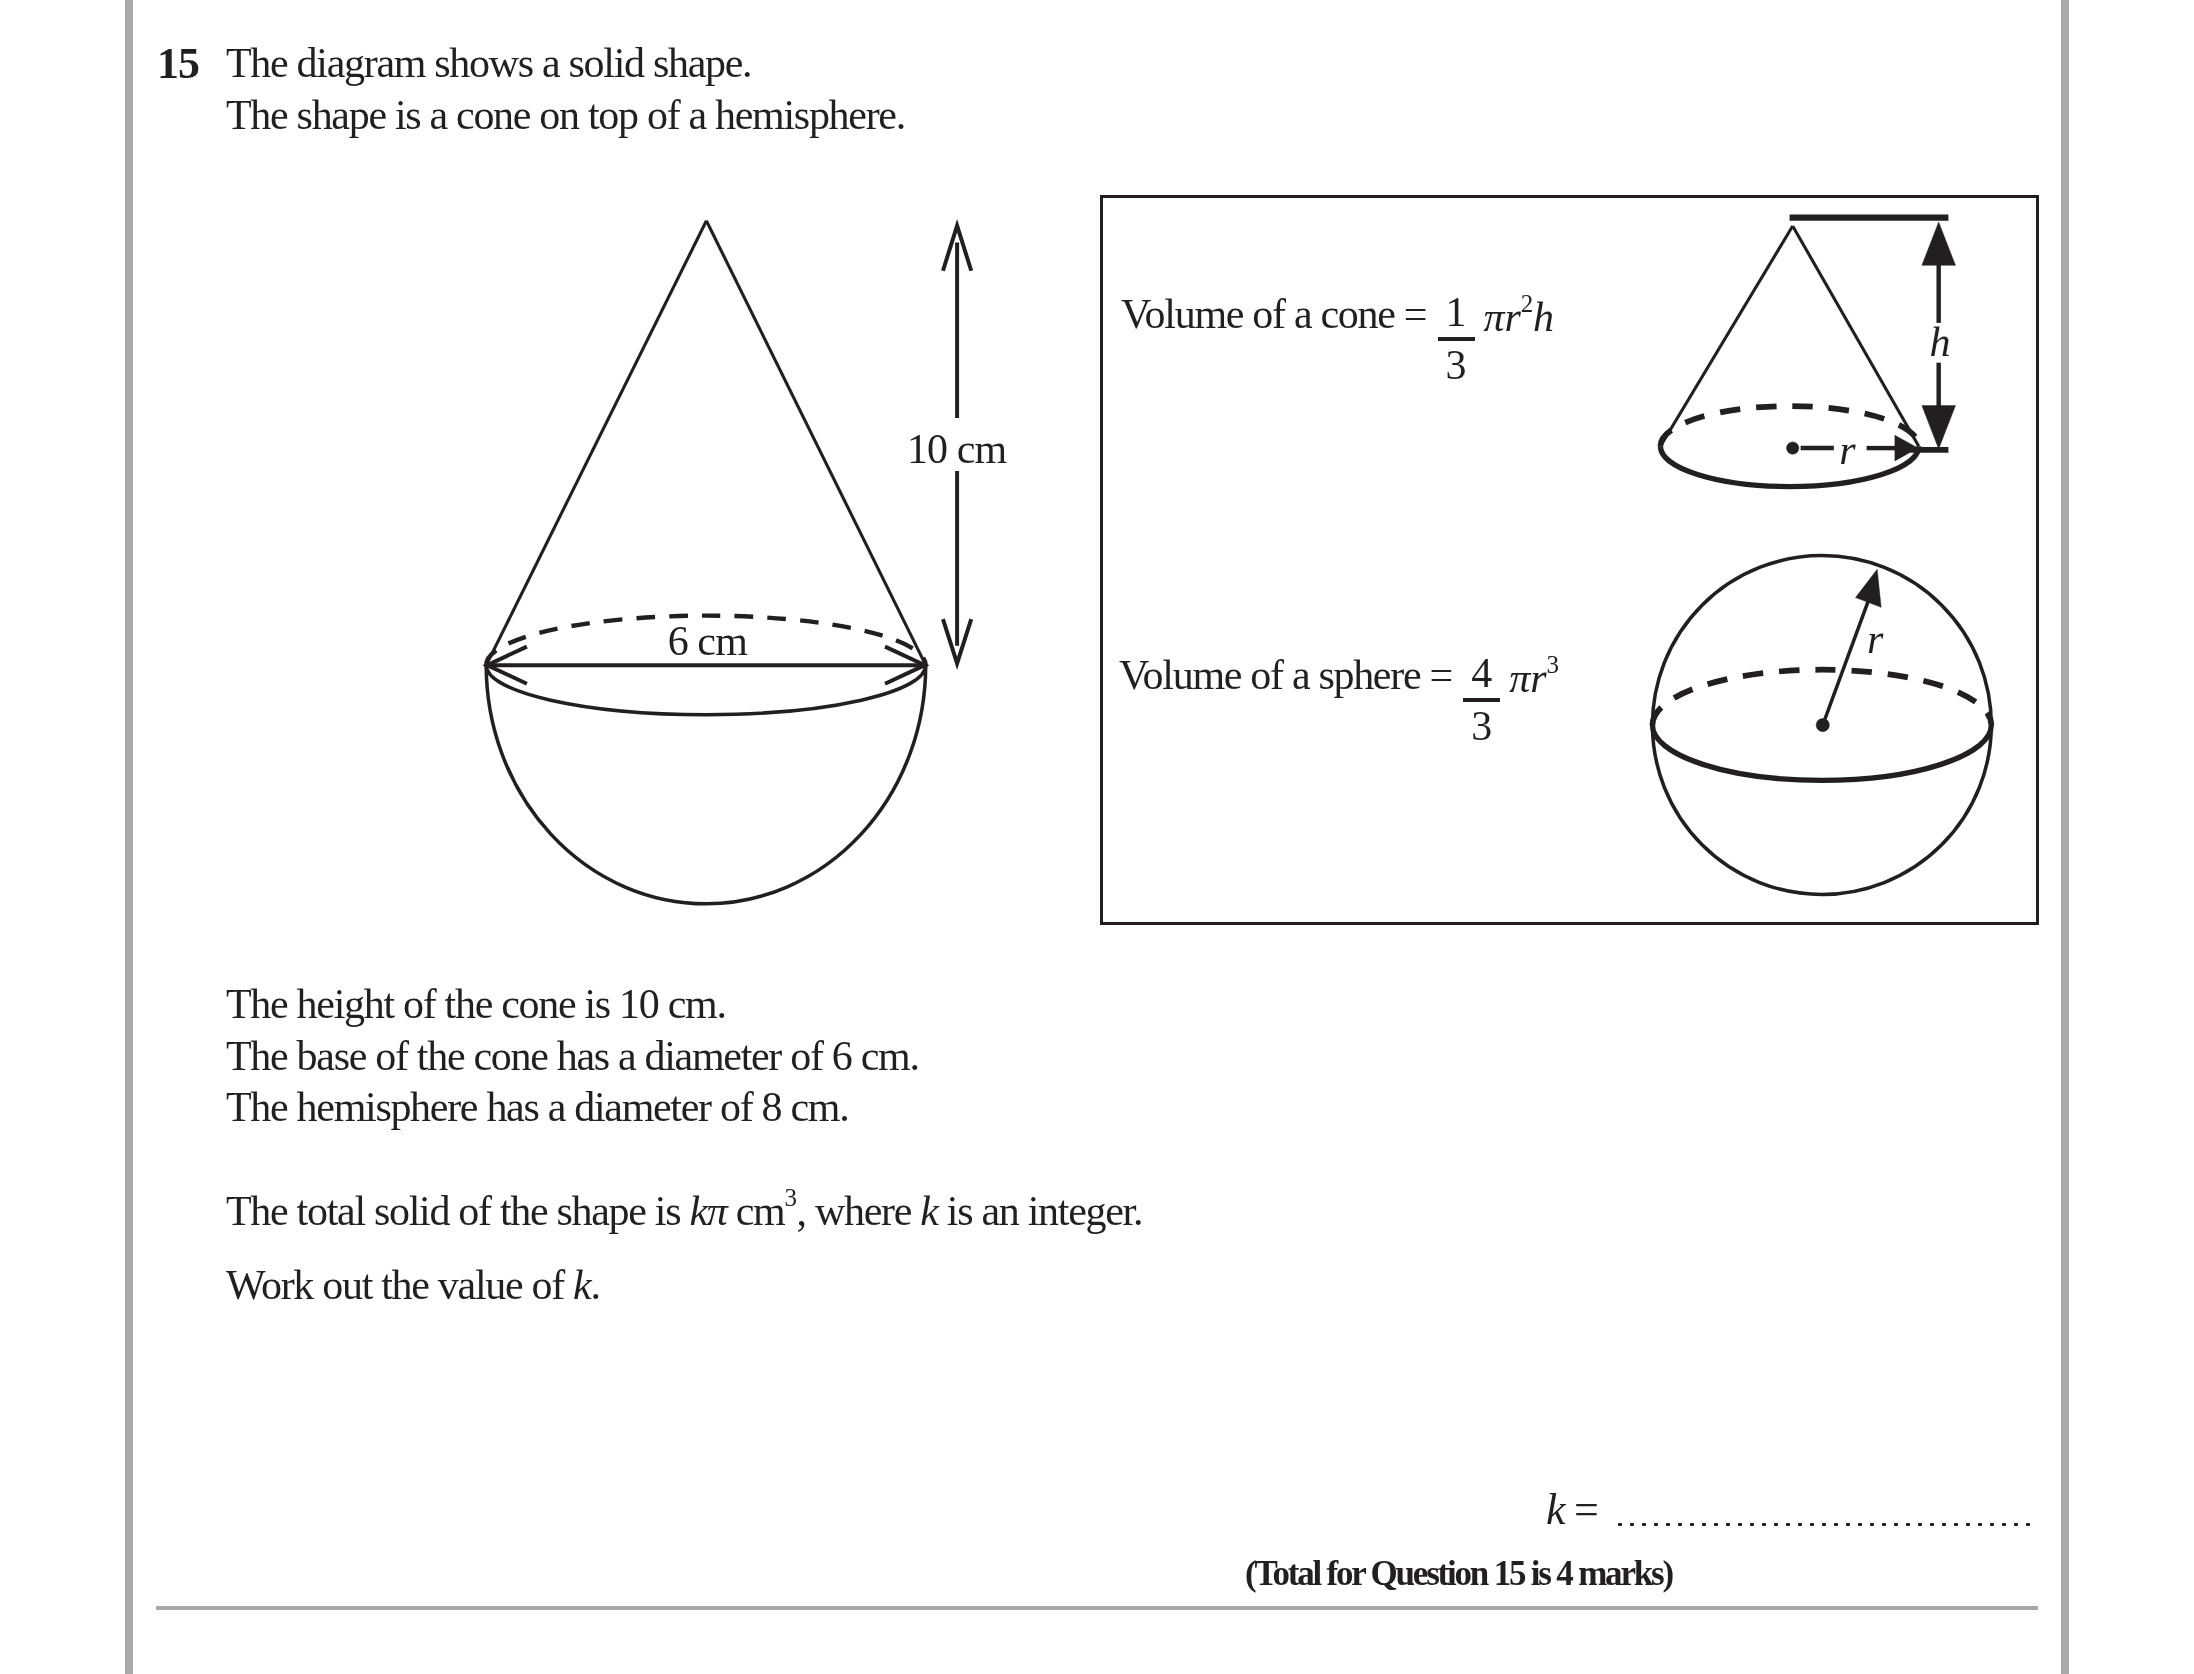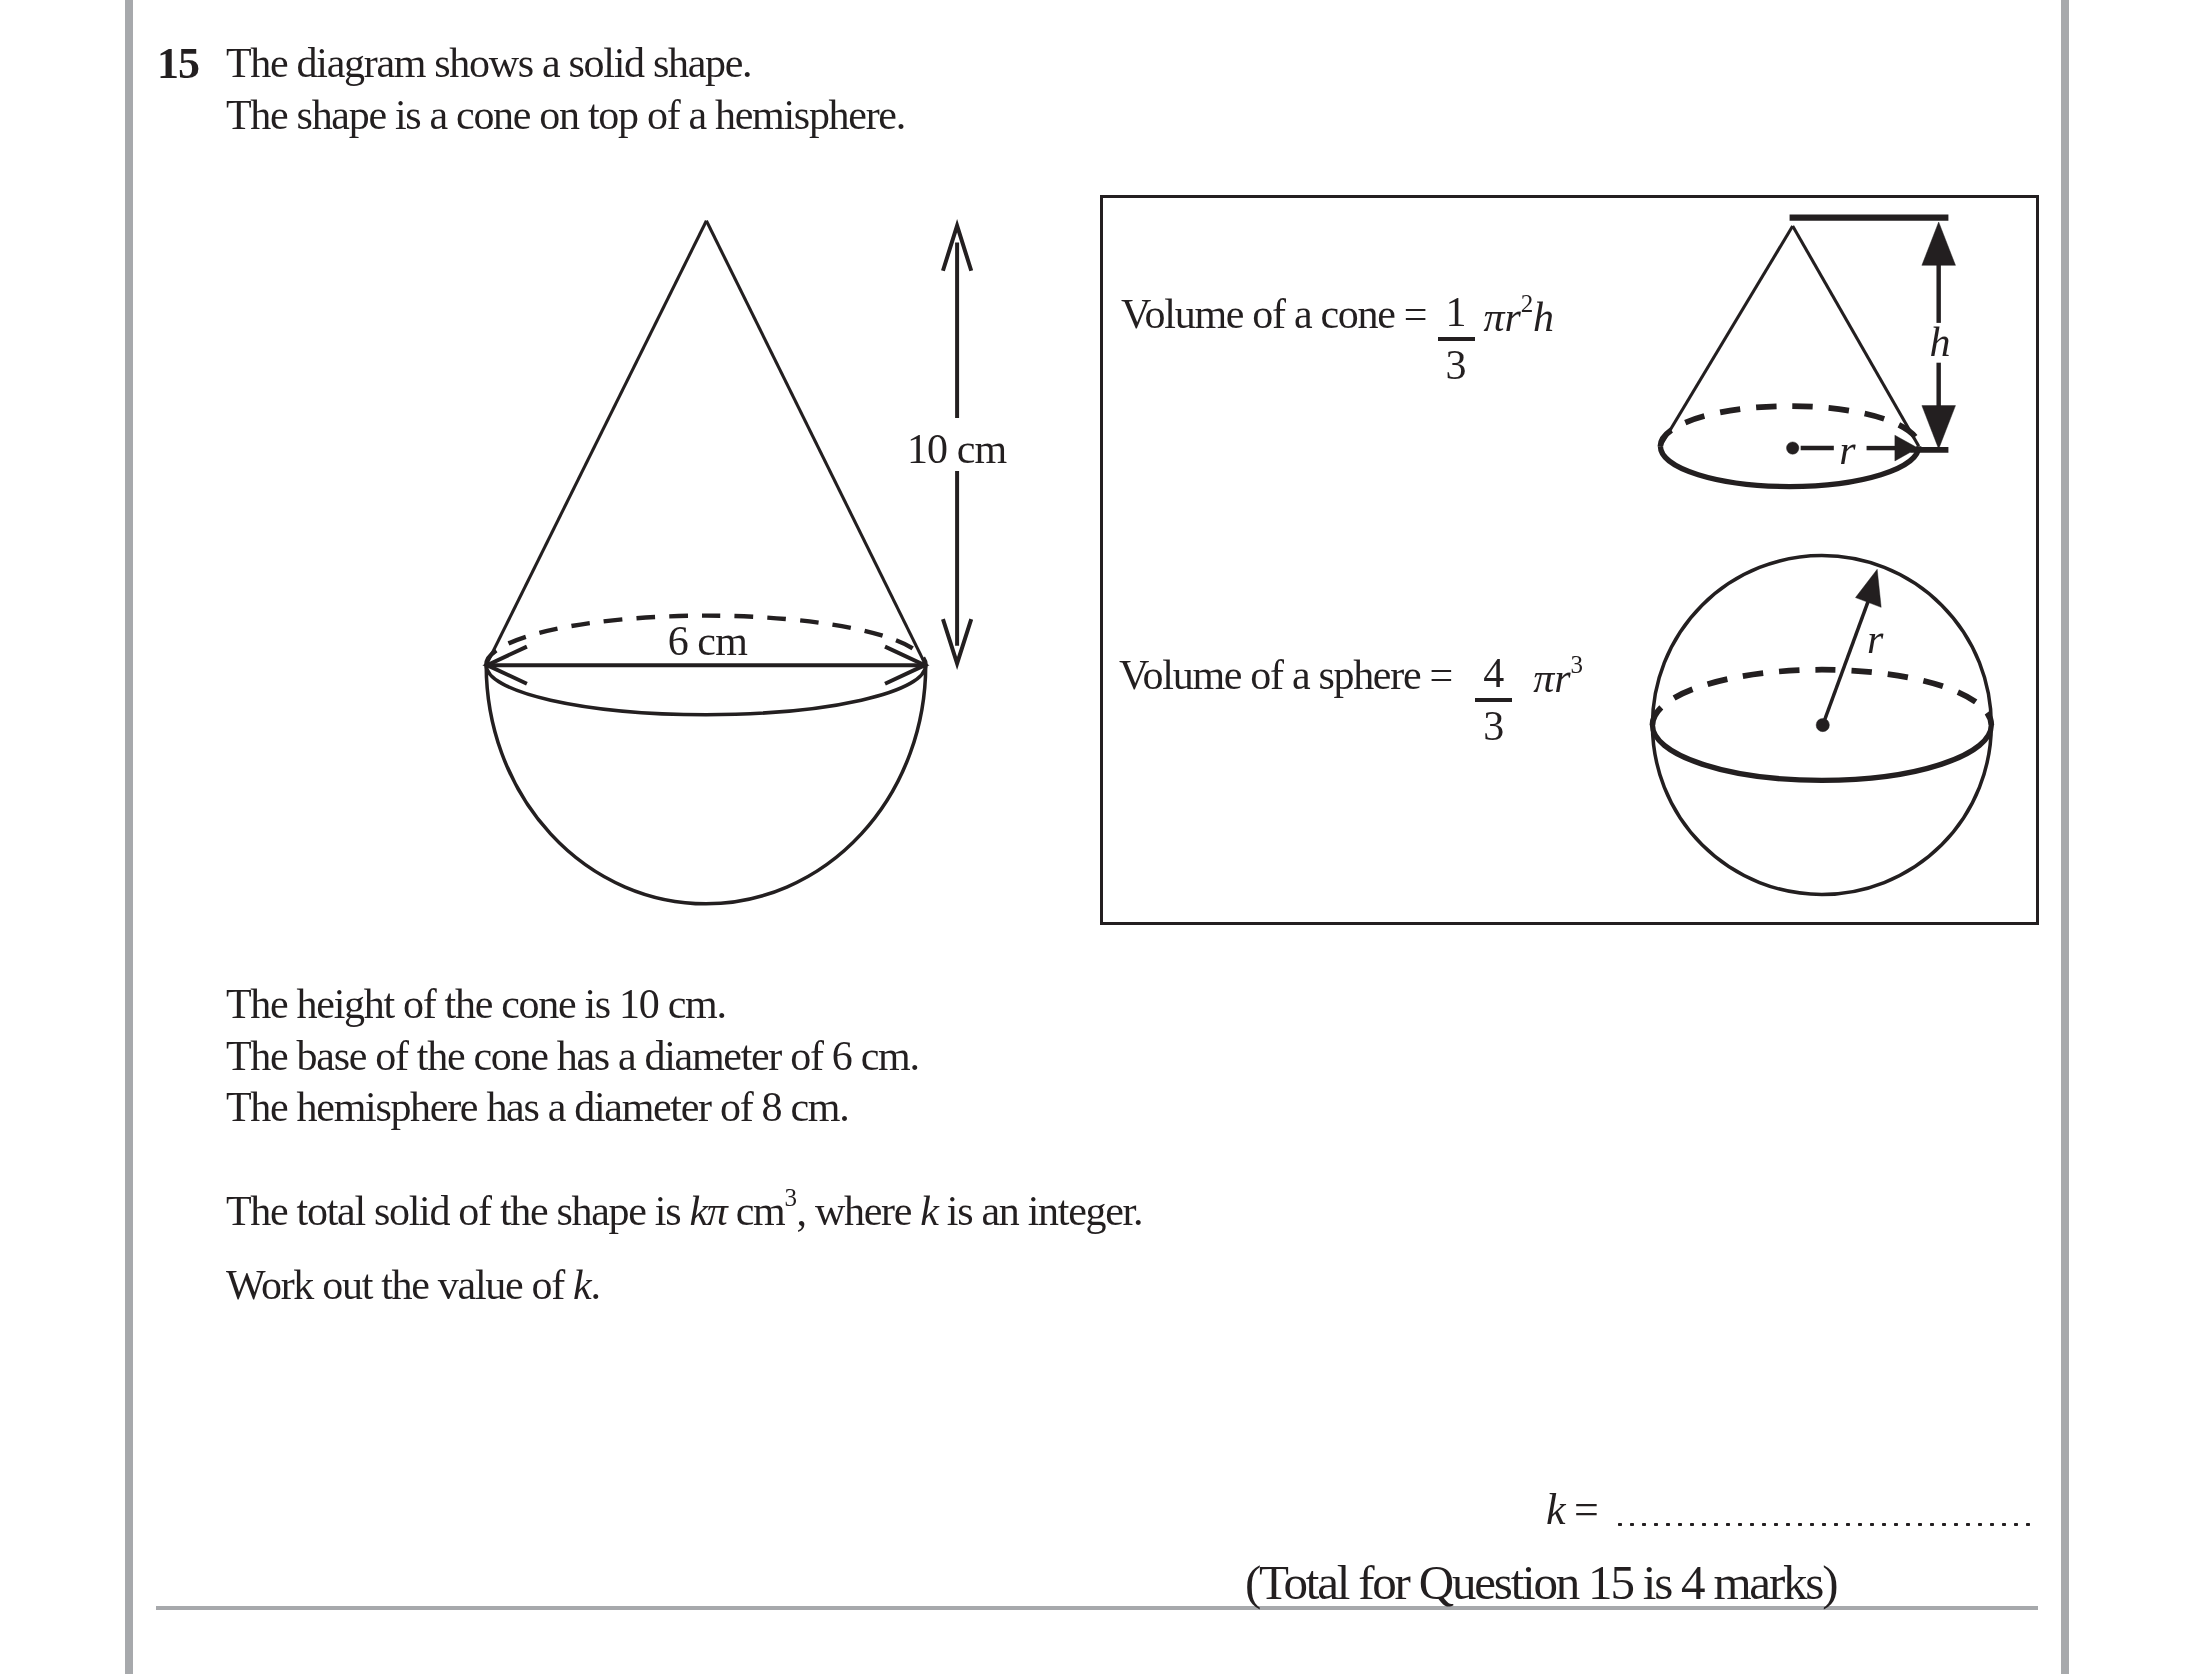--- a/index.html
+++ b/index.html
@@ -31,21 +31,21 @@
   .frac .bar { width:37px; height:4px; background:#231f20; margin:2.2px 0; }
   .ftail { letter-spacing:0; }
 
   .dots {
     width:420px; height:5.3px;
     background-image:radial-gradient(circle, #231f20 1.8px, rgba(0,0,0,0) 2px);
     background-size:12px 5.3px;
     background-repeat:repeat-x;
     background-position:0 50%;
   }
-  .total { font-size:49px; font-weight:normal; letter-spacing:-2.2px; white-space:nowrap; }
+  .total { font-size:35px; font-weight:bold; letter-spacing:-2.2px; white-space:nowrap; }
   svg text { font-family:"Liberation Serif", serif; }
   .svgt { font-size:95px; letter-spacing:-2px; }
   .svgti { font-size:95px; font-style:italic; }
 </style>
 </head>
 <body>
 
 <div class="vbar" style="left:125px; width:7.5px;"></div>
 <div class="vbar" style="left:2061px; width:8px;"></div>
 <div class="hrule" style="left:156px; top:1606px; width:1882px; height:4.4px;"></div>
@@ -82,21 +82,21 @@
 <div class="formula" style="left:1121px; top:290px;">
   <span>Volume of a cone =</span>
   <span class="frac">
     <span class="num">1</span>
     <span class="bar"></span>
     <span class="den">3</span>
   </span>
   <span class="ftail"><i>π</i><i>r</i><span class="sup">2</span><i>h</i></span>
 </div>
 
-<div class="formula" style="left:1119px; top:651px;gap:12px;">
+<div class="formula" style="left:1119px; top:651px;">
   <span>Volume of a sphere =</span>
   <span class="frac">
     <span class="num">4</span>
     <span class="bar"></span>
     <span class="den">3</span>
   </span>
   <span class="ftail"><i>π</i><i>r</i><span class="sup">3</span></span>
 </div>
 
 <svg class="abs" style="left:1103px; top:198px;" width="933" height="724" viewBox="0 0 2109 1636">

